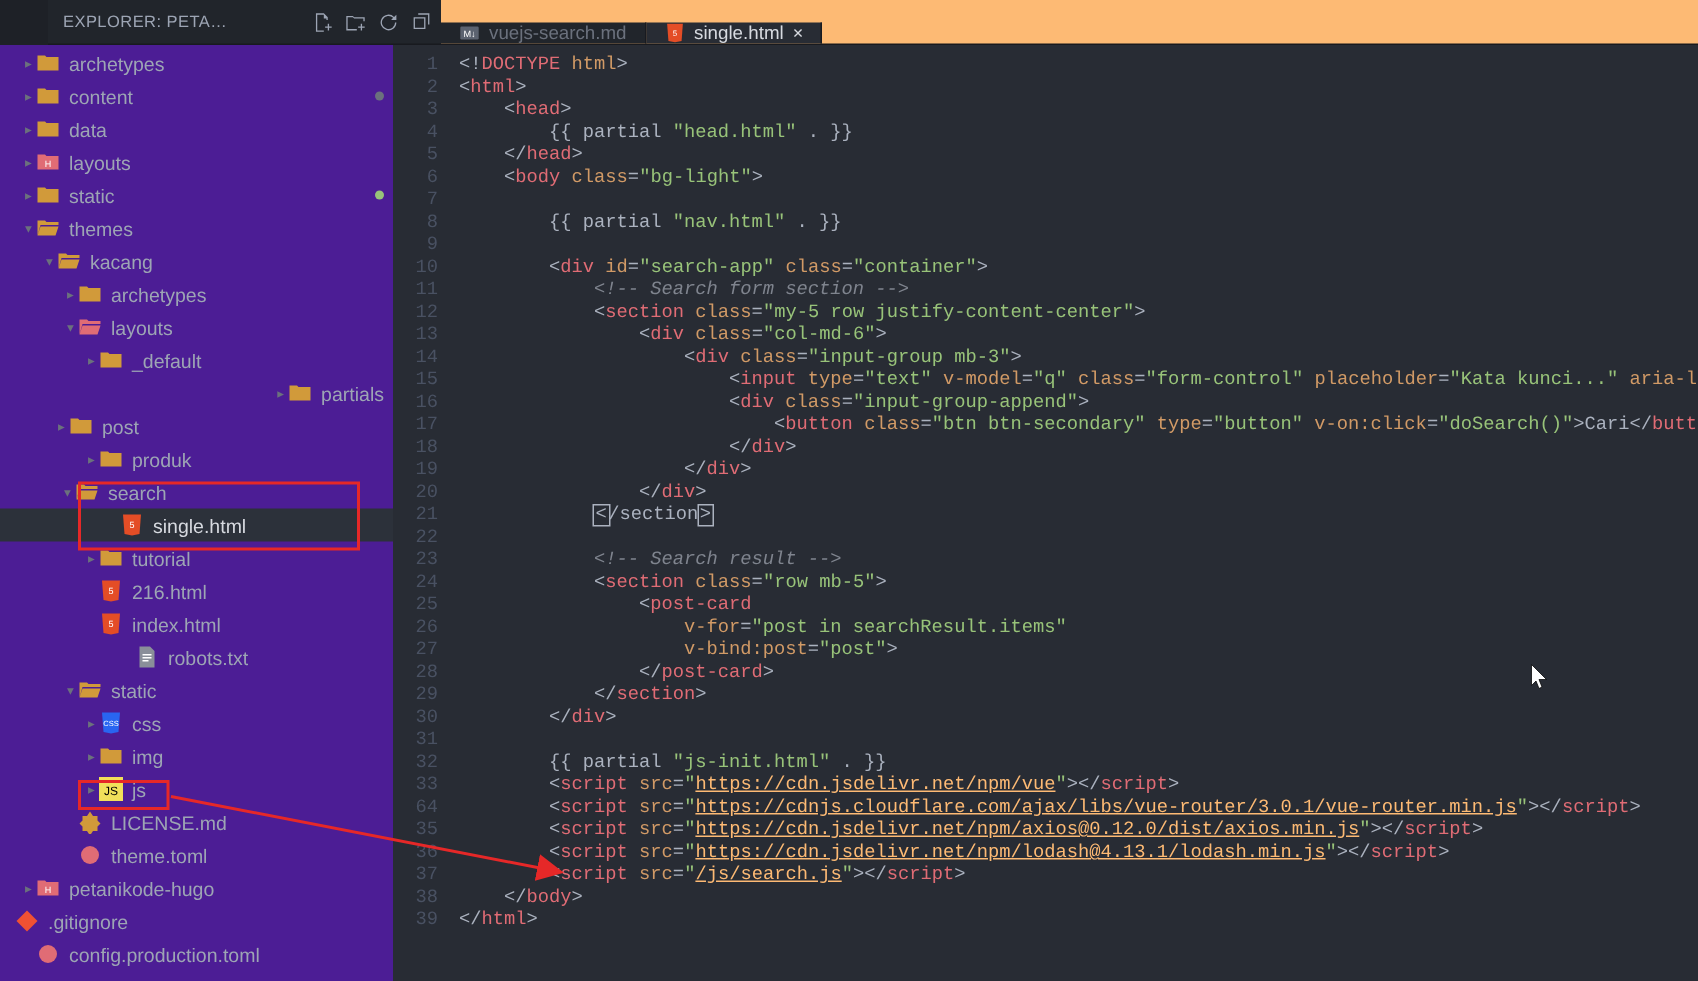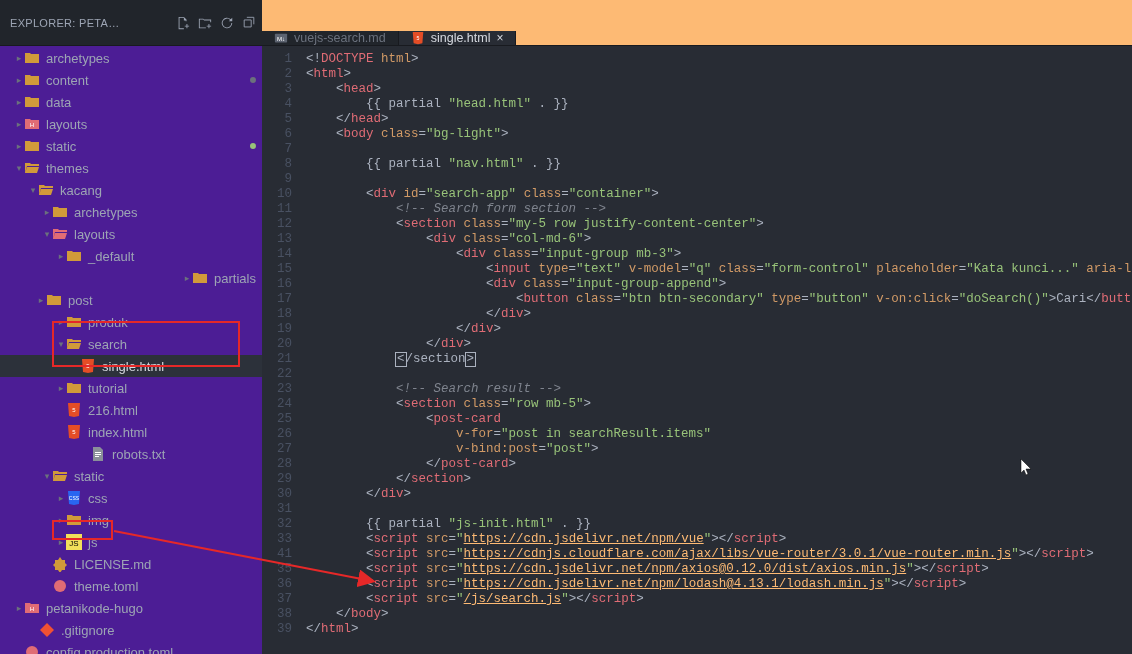--- a/index.html
+++ b/index.html
@@ -6,21 +6,21 @@
   html, body { width: 1132px; height: 654px; overflow: hidden; }
   body {
     background: #1e2127;
     color: #abb2bf;
     font-family: "Segoe UI", "Helvetica Neue", Arial, sans-serif;
     font-size: 13px;
     display: flex;
     flex-direction: column;
   }
   
-  .top-row { display: flex; height: 46px; }
+  .top-row { display: flex; height: 30px; margin-left: 32px; }
   .explorer-header {
     width: 262px;
     display: flex;
     align-items: center;
     padding: 0 6px 0 10px;
     color: #9da5b4;
     background: #21252b;
     border-bottom: 1px solid #181a1f;
   }
   .explorer-title {
@@ -296,21 +296,21 @@
                  </div>
       <div class="row" style="padding-left: 56px;">
         <span class="arrow closed"></span>
                  <span class="ficon">
           <svg width="16" height="16" viewBox="0 0 16 16">
             <path fill="#d19a3a" d="M1 3h5l1 1h8v9H1z"></path>
           </svg>
         </span>
                  <span>produk</span>
                  </div>
-      <div class="row" style="padding-left: 56px;">
+      <div class="row" style="padding-left: 40px;">
         <span class="arrow open"></span>
                  <span class="ficon">
           <svg width="16" height="16" viewBox="0 0 16 16">
             <path fill="#d19a3a" d="M1 3h5l1 1h8v2H3l-2 7zM3 7h12l-2 6H1z"></path>
           </svg>
         </span>
                  <span>search</span>
                  </div>
       <div class="row selected" style="padding-left: 70px;">
         <span class="arrow none"></span>
@@ -420,21 +420,21 @@
       <div class="row" style="padding-left: 14px;">
         <span class="arrow closed"></span>
                  <span class="ficon">
           <svg width="16" height="16" viewBox="0 0 16 16">
             <path fill="#e06c75" d="M1 3h5l1 1h8v9H1z"></path>
             <text x="8" y="11" font-size="6" text-anchor="middle" fill="#fff">H</text>
           </svg>
         </span>
                  <span>petanikode-hugo</span>
                  </div>
-      <div class="row" style="padding-left: 29px;">
+      <div class="row" style="padding-left: 0;">
         <span class="arrow none"></span>
                  <span class="ficon">
           <svg width="16" height="16" viewBox="0 0 16 16">
             <path fill="#f05133" d="M8 1l7 7-7 7-7-7z"></path>
           </svg>
         </span>
                  <span>.gitignore</span>
                  </div>
       <div class="row" style="padding-left: 14px;">
         <span class="arrow none"></span>
@@ -474,21 +474,21 @@
         <div>24</div>
         <div>25</div>
         <div>26</div>
         <div>27</div>
         <div>28</div>
         <div>29</div>
         <div>30</div>
         <div>31</div>
         <div>32</div>
         <div>33</div>
-        <div>41</div>
+        <div>64</div>
         <div>35</div>
         <div>36</div>
         <div>37</div>
         <div>38</div>
         <div>39</div>
       </div>
     <div class="code" id="code"><div class="ln"><span class="ang">&lt;!</span><span class="tag">DOCTYPE</span><span class="txt"> </span><span class="attr">html</span><span class="ang">&gt;</span></div><div class="ln"><span class="ang">&lt;</span><span class="tag">html</span><span class="ang">&gt;</span></div><div class="ln"><span class="txt">    </span><span class="ang">&lt;</span><span class="tag">head</span><span class="ang">&gt;</span></div><div class="ln"><span class="txt">        </span><span class="txt">{{ partial </span><span class="str">"head.html"</span><span class="txt"> . }}</span></div><div class="ln"><span class="txt">    </span><span class="ang">&lt;/</span><span class="tag">head</span><span class="ang">&gt;</span></div><div class="ln"><span class="txt">    </span><span class="ang">&lt;</span><span class="tag">body</span><span class="txt"> </span><span class="attr">class</span><span class="pun">=</span><span class="str">"bg-light"</span><span class="ang">&gt;</span></div><div class="ln">&nbsp;</div><div class="ln"><span class="txt">        </span><span class="txt">{{ partial </span><span class="str">"nav.html"</span><span class="txt"> . }}</span></div><div class="ln">&nbsp;</div><div class="ln"><span class="txt">        </span><span class="ang">&lt;</span><span class="tag">div</span><span class="txt"> </span><span class="attr">id</span><span class="pun">=</span><span class="str">"search-app"</span><span class="txt"> </span><span class="attr">class</span><span class="pun">=</span><span class="str">"container"</span><span class="ang">&gt;</span></div><div class="ln"><span class="txt">            </span><span class="cmt">&lt;!-- Search form section --&gt;</span></div><div class="ln"><span class="txt">            </span><span class="ang">&lt;</span><span class="tag">section</span><span class="txt"> </span><span class="attr">class</span><span class="pun">=</span><span class="str">"my-5 row justify-content-center"</span><span class="ang">&gt;</span></div><div class="ln"><span class="txt">                </span><span class="ang">&lt;</span><span class="tag">div</span><span class="txt"> </span><span class="attr">class</span><span class="pun">=</span><span class="str">"col-md-6"</span><span class="ang">&gt;</span></div><div class="ln"><span class="txt">                    </span><span class="ang">&lt;</span><span class="tag">div</span><span class="txt"> </span><span class="attr">class</span><span class="pun">=</span><span class="str">"input-group mb-3"</span><span class="ang">&gt;</span></div><div class="ln"><span class="txt">                        </span><span class="ang">&lt;</span><span class="tag">input</span><span class="txt"> </span><span class="attr">type</span><span class="pun">=</span><span class="str">"text"</span><span class="txt"> </span><span class="attr">v-model</span><span class="pun">=</span><span class="str">"q"</span><span class="txt"> </span><span class="attr">class</span><span class="pun">=</span><span class="str">"form-control"</span><span class="txt"> </span><span class="attr">placeholder</span><span class="pun">=</span><span class="str">"Kata kunci..."</span><span class="txt"> </span><span class="attr">aria-label</span></div><div class="ln"><span class="txt">                        </span><span class="ang">&lt;</span><span class="tag">div</span><span class="txt"> </span><span class="attr">class</span><span class="pun">=</span><span class="str">"input-group-append"</span><span class="ang">&gt;</span></div><div class="ln"><span class="txt">                            </span><span class="ang">&lt;</span><span class="tag">button</span><span class="txt"> </span><span class="attr">class</span><span class="pun">=</span><span class="str">"btn btn-secondary"</span><span class="txt"> </span><span class="attr">type</span><span class="pun">=</span><span class="str">"button"</span><span class="txt"> </span><span class="attr">v-on:click</span><span class="pun">=</span><span class="str">"doSearch()"</span><span class="ang">&gt;</span><span class="txt">Cari</span><span class="ang">&lt;/</span><span class="tag">button</span></div><div class="ln"><span class="txt">                        </span><span class="ang">&lt;/</span><span class="tag">div</span><span class="ang">&gt;</span></div><div class="ln"><span class="txt">                    </span><span class="ang">&lt;/</span><span class="tag">div</span><span class="ang">&gt;</span></div><div class="ln"><span class="txt">                </span><span class="ang">&lt;/</span><span class="tag">div</span><span class="ang">&gt;</span></div><div class="ln"><span class="txt">            </span><span class="box">&lt;</span><span class="txt">/section</span><span class="box">&gt;</span></div><div class="ln">&nbsp;</div><div class="ln"><span class="txt">            </span><span class="cmt">&lt;!-- Search result --&gt;</span></div><div class="ln"><span class="txt">            </span><span class="ang">&lt;</span><span class="tag">section</span><span class="txt"> </span><span class="attr">class</span><span class="pun">=</span><span class="str">"row mb-5"</span><span class="ang">&gt;</span></div><div class="ln"><span class="txt">                </span><span class="ang">&lt;</span><span class="tag">post-card</span></div><div class="ln"><span class="txt">                    </span><span class="attr">v-for</span><span class="pun">=</span><span class="str">"post in searchResult.items"</span></div><div class="ln"><span class="txt">                    </span><span class="attr">v-bind:post</span><span class="pun">=</span><span class="str">"post"</span><span class="ang">&gt;</span></div><div class="ln"><span class="txt">                </span><span class="ang">&lt;/</span><span class="tag">post-card</span><span class="ang">&gt;</span></div><div class="ln"><span class="txt">            </span><span class="ang">&lt;/</span><span class="tag">section</span><span class="ang">&gt;</span></div><div class="ln"><span class="txt">        </span><span class="ang">&lt;/</span><span class="tag">div</span><span class="ang">&gt;</span></div><div class="ln">&nbsp;</div><div class="ln"><span class="txt">        </span><span class="txt">{{ partial </span><span class="str">"js-init.html"</span><span class="txt"> . }}</span></div><div class="ln"><span class="txt">        </span><span class="ang">&lt;</span><span class="tag">script</span><span class="txt"> </span><span class="attr">src</span><span class="pun">=</span><span class="str">"</span><span class="url">https://cdn.jsdelivr.net/npm/vue</span><span class="str">"</span><span class="ang">&gt;</span><span class="ang">&lt;/</span><span class="tag">script</span><span class="ang">&gt;</span></div><div class="ln"><span class="txt">        </span><span class="ang">&lt;</span><span class="tag">script</span><span class="txt"> </span><span class="attr">src</span><span class="pun">=</span><span class="str">"</span><span class="url">https://cdnjs.cloudflare.com/ajax/libs/vue-router/3.0.1/vue-router.min.js</span><span class="str">"</span><span class="ang">&gt;</span><span class="ang">&lt;/</span><span class="tag">script</span><span class="ang">&gt;</span></div><div class="ln"><span class="txt">        </span><span class="ang">&lt;</span><span class="tag">script</span><span class="txt"> </span><span class="attr">src</span><span class="pun">=</span><span class="str">"</span><span class="url">https://cdn.jsdelivr.net/npm/axios@0.12.0/dist/axios.min.js</span><span class="str">"</span><span class="ang">&gt;</span><span class="ang">&lt;/</span><span class="tag">script</span><span class="ang">&gt;</span></div><div class="ln"><span class="txt">        </span><span class="ang">&lt;</span><span class="tag">script</span><span class="txt"> </span><span class="attr">src</span><span class="pun">=</span><span class="str">"</span><span class="url">https://cdn.jsdelivr.net/npm/lodash@4.13.1/lodash.min.js</span><span class="str">"</span><span class="ang">&gt;</span><span class="ang">&lt;/</span><span class="tag">script</span><span class="ang">&gt;</span></div><div class="ln"><span class="txt">        </span><span class="ang">&lt;</span><span class="tag">script</span><span class="txt"> </span><span class="attr">src</span><span class="pun">=</span><span class="str">"</span><span class="url">/js/search.js</span><span class="str">"</span><span class="ang">&gt;</span><span class="ang">&lt;/</span><span class="tag">script</span><span class="ang">&gt;</span></div><div class="ln"><span class="txt">    </span><span class="ang">&lt;/</span><span class="tag">body</span><span class="ang">&gt;</span></div><div class="ln"><span class="ang">&lt;/</span><span class="tag">html</span><span class="ang">&gt;</span></div></div>
     <svg class="cursor-pointer" id="cursor" width="14" height="20" viewBox="0 0 14 20" style="left: 758px; top: 412px;">
         <path fill="#fff" stroke="#000" stroke-width=".5" d="M1 1l0 14 3-3 2 5 2-1-2-5 5 0z"></path>
       </svg>

